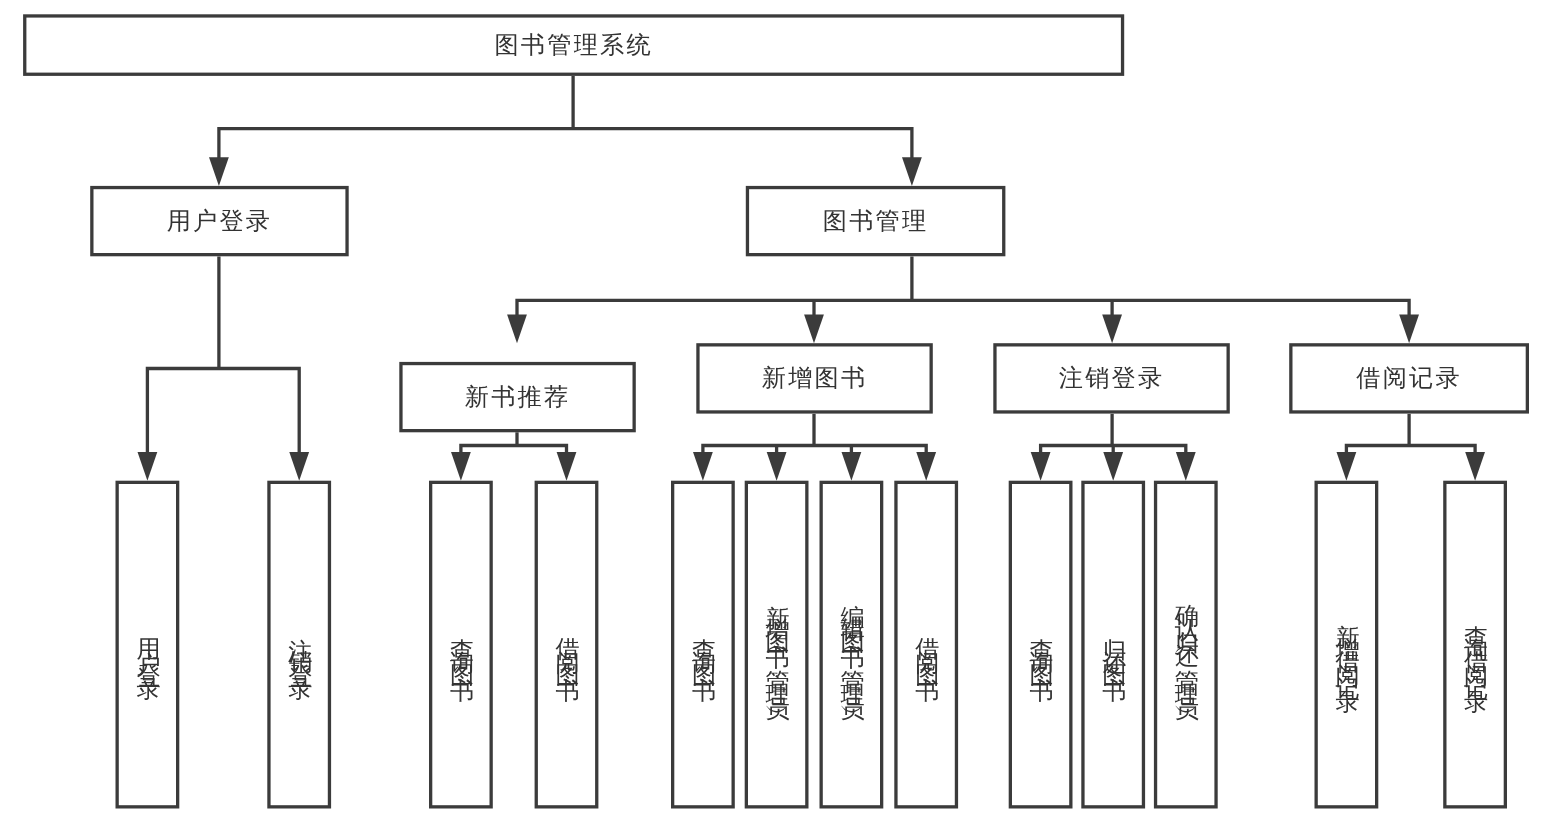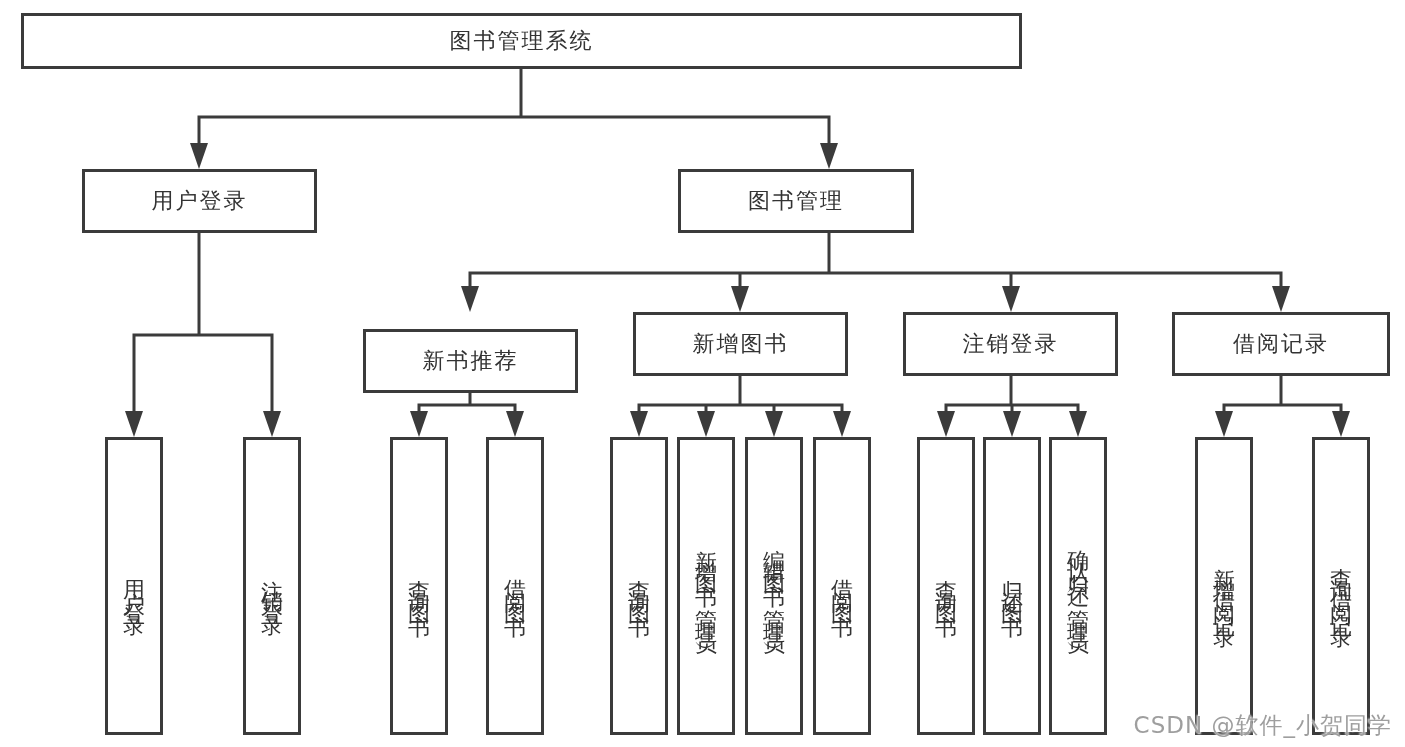--- a/index.html
+++ b/index.html
@@ -200,15 +200,14 @@
     <span class="lbl">确认归还（管理员）</span>
   </div>
 
   <div class="node leaf" id="lf-br1">
     <span class="lbl">新增借阅记录</span>
   </div>
   <div class="node leaf" id="lf-br2">
     <span class="lbl">查询借阅记录</span>
   </div>
 
-  <div id="watermark">CSDN @软件_小贺同学</div>
 
 </div>
 
 </body></html>

